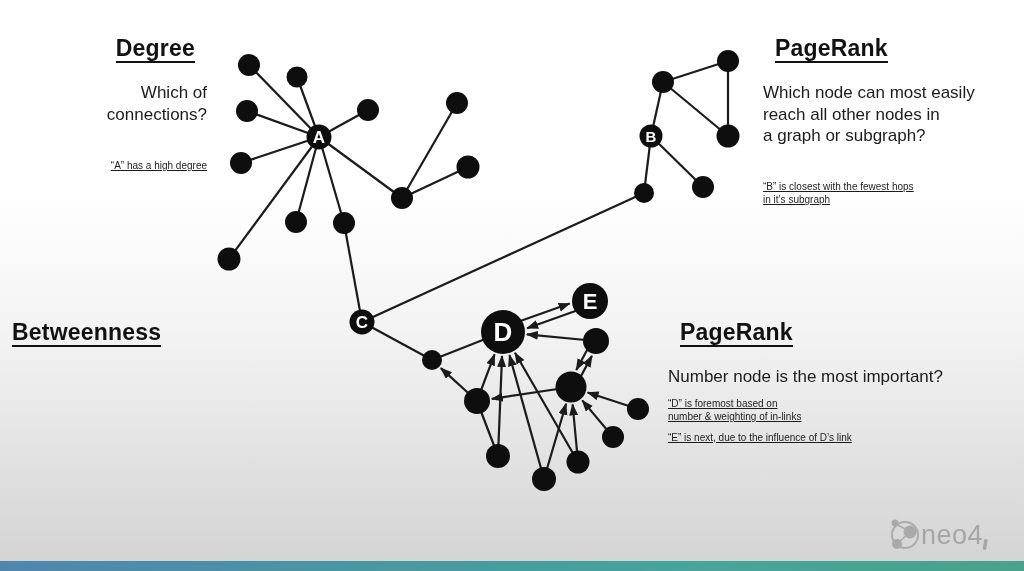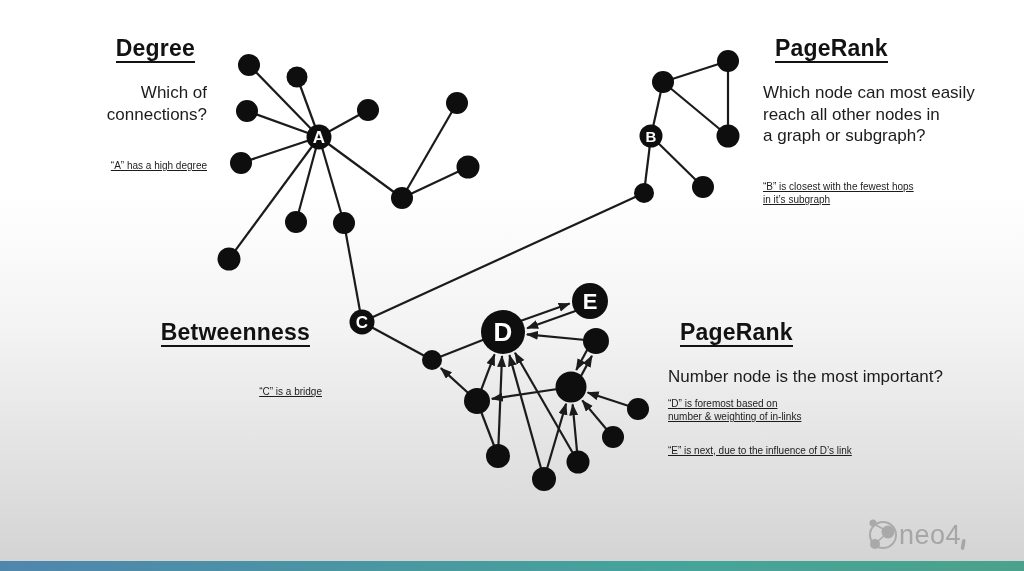--- a/index.html
+++ b/index.html
@@ -13,27 +13,27 @@
   .sec h2{
     margin:12px;font-size:23px;font-weight:700;line-height:1.15;color:#121212;display:inline-block;
     border-bottom:2.5px solid #121212;padding-bottom:0;letter-spacing:.2px;
   }
   .q{margin:7px 0 0;font-size:17px;line-height:1.26;white-space:pre-line;color:#1c1c1c;}
   .note{margin:0;font-size:10px;line-height:1.34;white-space:pre-line;color:#1c1c1c;text-decoration:underline;}
   .sec-degree{left:0;top:23px;width:207px;text-align:right;}
   .sec-degree .note{margin-top:34px;}
   .sec-closeness{left:763px;top:23px;width:268px;text-align:left;}
   .sec-closeness .note{margin-top:33px;}
-  .sec-betweenness{left:0;top:307px;width:322px;text-align:right;}
+  .sec-betweenness{left:0;top:307px;width:322px;text-align:left;}
   .sec-betweenness .note{margin-top:26px;}
   .sec-pagerank{left:668px;top:307px;width:336px;text-align:left;}
   .sec-pagerank .note{margin-top:9px;}
-  .sec-pagerank .note2{margin-top:20px;}
+  .sec-pagerank .note2{margin-top:7px;}
   .footer-bar{position:absolute;left:0;bottom:0;width:1024px;height:10px;}
-  .logo{position:absolute;left:866px;top:513px;width:106px;height:46px;}
+  .logo{position:absolute;left:888px;top:513px;width:106px;height:46px;}
 </style>
 </head>
 <body>
 
 <div class="stage">
 
   <svg id="graph-svg" width="1024" height="571" viewBox="0 0 1024 571">
       <defs>
         <marker id="arw" markerUnits="userSpaceOnUse" markerWidth="13" markerHeight="10" refX="11" refY="4.5" orient="auto">
           <path d="M0,0 L12,4.5 L0,9 z" fill="#1b1b1b"></path>
@@ -124,21 +124,20 @@
     <h2>PageRank</h2>
     <p class="q">Which node can most easily
 reach all other nodes in
 a graph or subgraph?</p>
     <p class="note">“B” is closest with the fewest hops
 in it’s subgraph</p>
   </div>
 
   <div class="sec sec-betweenness">
     <h2>Betweenness</h2>
-    <p class="note">“C” is a bridge</p>
   </div>
 
   <div class="sec sec-pagerank">
     <h2>PageRank</h2>
     <p class="q">Number node is the most important?</p>
     <p class="note">“D” is foremost based on
 number &amp; weighting of in-links</p>
     <p class="note note2">“E” is next, due to the influence of D’s link</p>
   </div>
 

